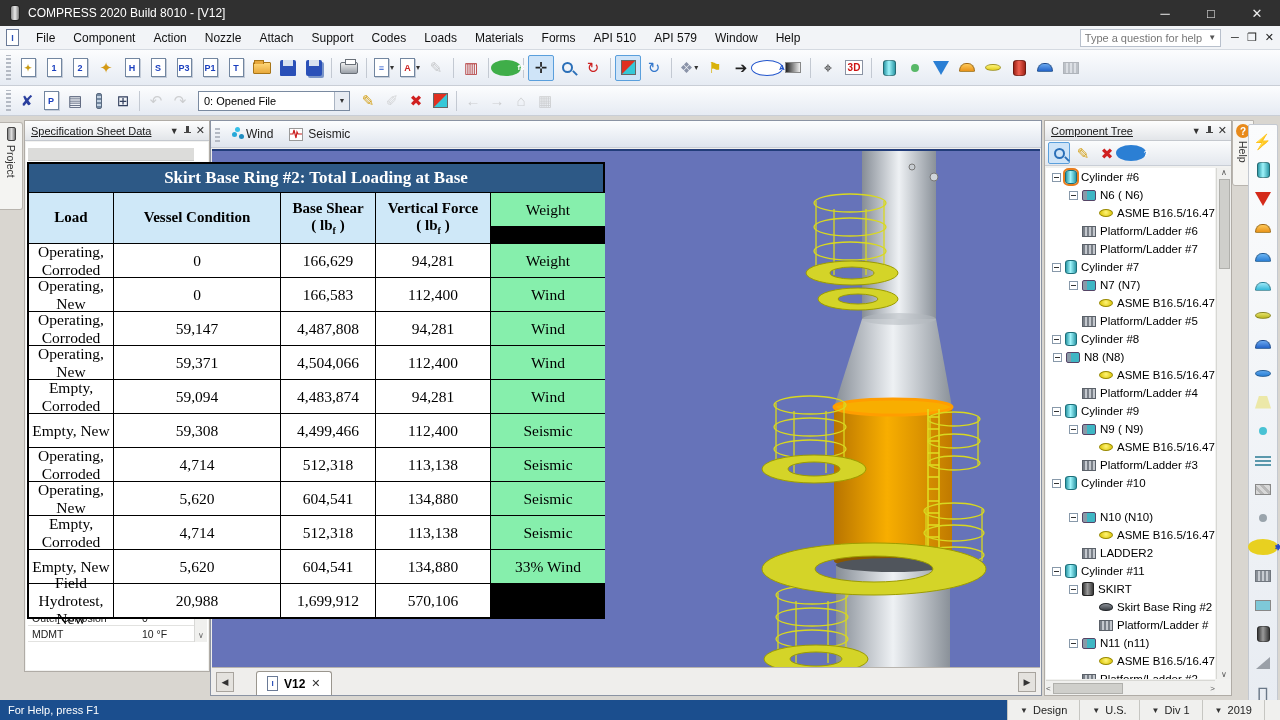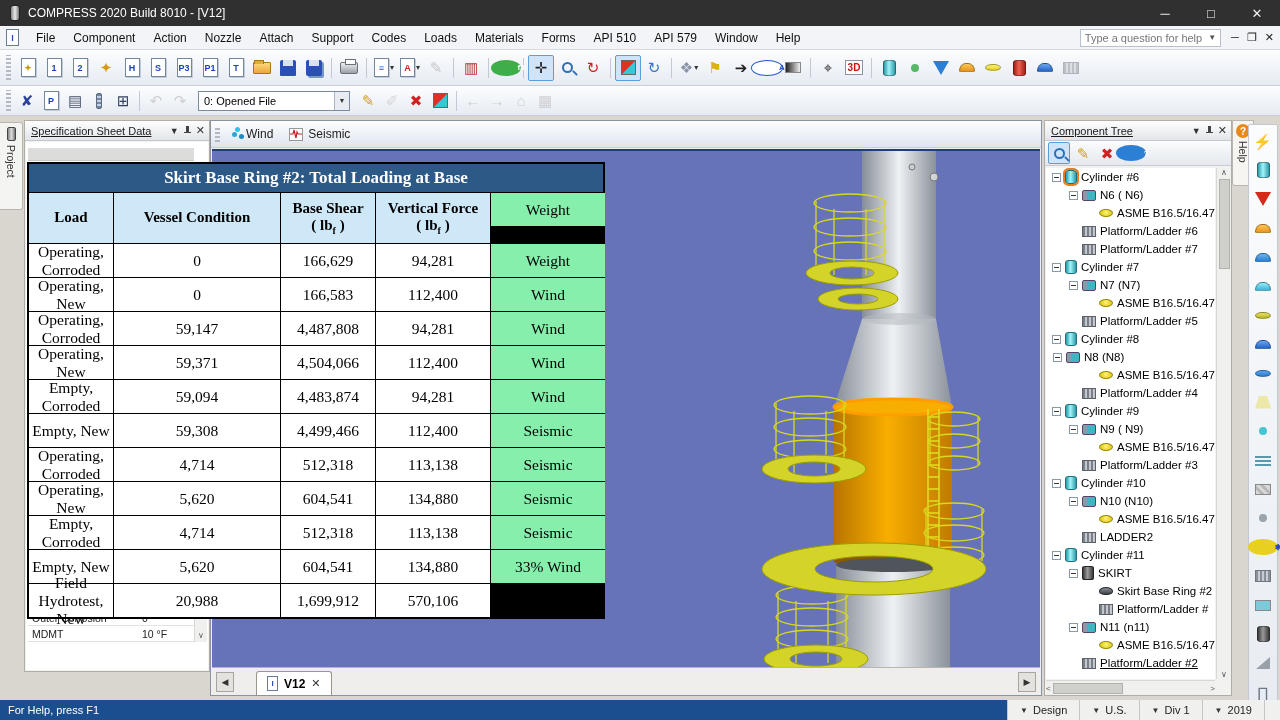--- a/index.html
+++ b/index.html
@@ -640,21 +640,21 @@
           <div class="tree-row" style="padding-left: 23px;">
             <span style="width: 13px; flex: 0 0 auto;"></span>
             <span class="tree-ico ti-platform"></span>
             <span>Platform/Ladder #3</span>
           </div>
           <div class="tree-row" style="padding-left: 6px;">
             <span class="expander"></span>
             <span class="tree-ico ti-cylinder"></span>
             <span>Cylinder #10</span>
           </div>
-          <div class="tree-row" style="padding-left: 23px;">
+          <div class="tree-row" style="padding-left: 23px; margin-top: 16px;">
             <span class="expander"></span>
             <span class="tree-ico ti-nozzle"></span>
             <span>N10 (N10)</span>
           </div>
           <div class="tree-row" style="padding-left: 40px;">
             <span style="width: 13px; flex: 0 0 auto;"></span>
             <span class="tree-ico ti-flange"></span>
             <span>ASME B16.5/16.47</span>
           </div>
           <div class="tree-row" style="padding-left: 23px;">

